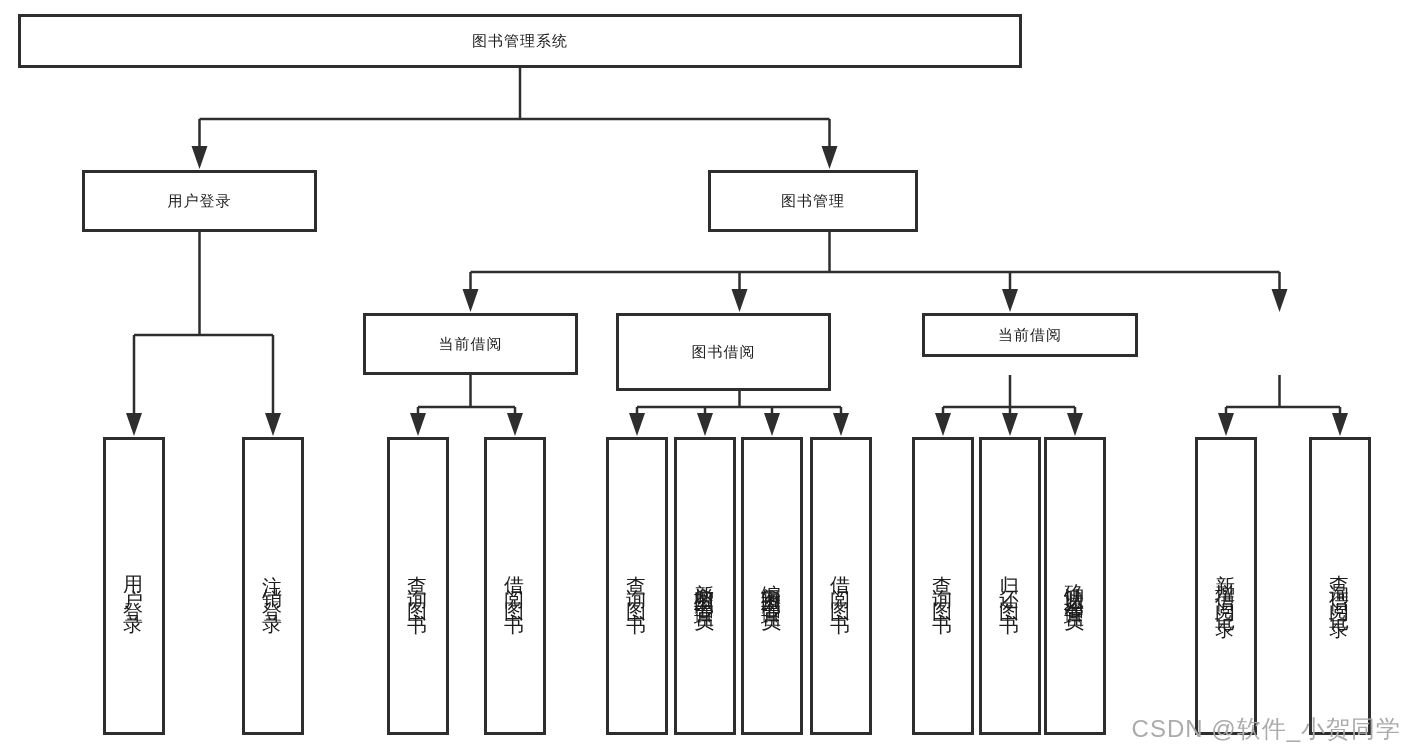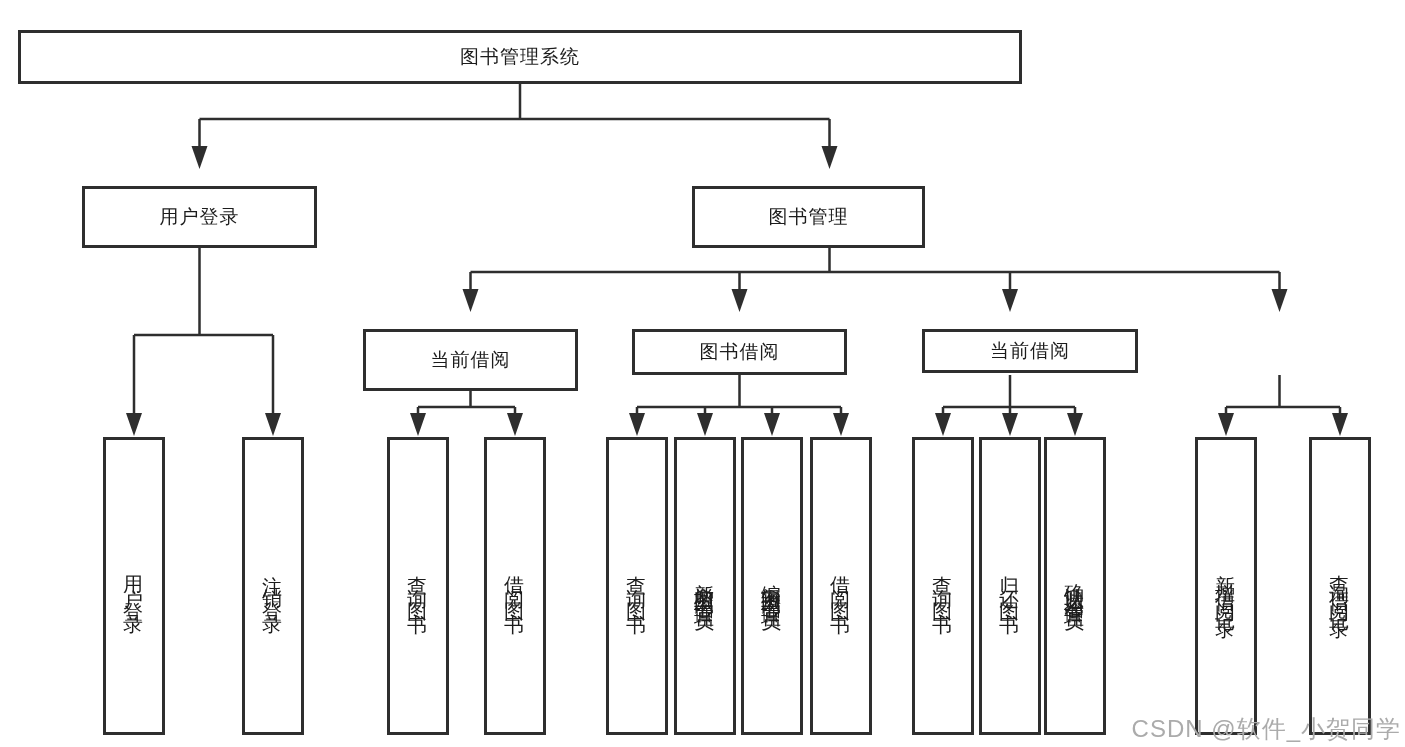--- a/index.html
+++ b/index.html
@@ -7,21 +7,21 @@
     position:relative;width:1405px;height:747px;background:#ffffff;overflow:hidden;
     font-family:"Liberation Sans","DejaVu Sans",sans-serif;
   }
   #wires{position:absolute;left:0;top:0;width:1405px;height:747px;}
   .node{
     position:absolute;box-sizing:border-box;background:#ffffff;
     border:3px solid #2e2e2e;color:#1c1c1c;
     display:flex;align-items:center;justify-content:center;
     text-align:center;
   }
-  .h{font-size:19px;letter-spacing:1px;margin-top:16px;}
+  .h{font-size:15px;letter-spacing:1px;}
   .v{writing-mode:vertical-rl;text-orientation:mixed;font-size:20px;}
   .v4{letter-spacing:13px;}
   .v6{letter-spacing:9px;}
   .v9{letter-spacing:4px;}
   #watermark{
     position:absolute;right:4px;bottom:2px;
     font-size:24px;color:#ababab;letter-spacing:1px;z-index:5;
   }
 </style>
 </head>
@@ -58,24 +58,24 @@
       <polygon points="1002,413 1018,413 1010,436"></polygon>
       <polygon points="1067,413 1083,413 1075,436"></polygon>
       <polygon points="1218,413 1234,413 1226,436"></polygon>
       <polygon points="1332,413 1348,413 1340,436"></polygon>
     </g>
   </svg>
 
   <div class="node h" style="left:18px;top:14px;width:1004px;height:54px">图书管理系统</div>
 
   <div class="node h" style="left:82px;top:170px;width:235px;height:62px">用户登录</div>
-  <div class="node h" style="left:692px;top:170px;width:233px;height:62px">图书管理</div>
+  <div class="node h" style="left:708px;top:170px;width:210px;height:62px">图书管理</div>
 
   <div class="node h" style="left:363px;top:313px;width:215px;height:62px">当前借阅</div>
-  <div class="node h" style="left:632px;top:313px;width:215px;height:46px">图书借阅</div>
+  <div class="node h" style="left:616px;top:313px;width:215px;height:78px">图书借阅</div>
   <div class="node h" style="left:922px;top:313px;width:216px;height:44px">当前借阅</div>
 
   <div class="node v v4" style="left:103px;top:437px;width:62px;height:298px">用户登录</div>
   <div class="node v v4" style="left:242px;top:437px;width:62px;height:298px">注销登录</div>
 
   <div class="node v v4" style="left:387px;top:437px;width:62px;height:298px">查询图书</div>
   <div class="node v v4" style="left:484px;top:437px;width:62px;height:298px">借阅图书</div>
 
   <div class="node v v4" style="left:606px;top:437px;width:62px;height:298px">查询图书</div>
   <div class="node v v9" style="left:674px;top:437px;width:62px;height:298px">新增图书（管理员）</div>

